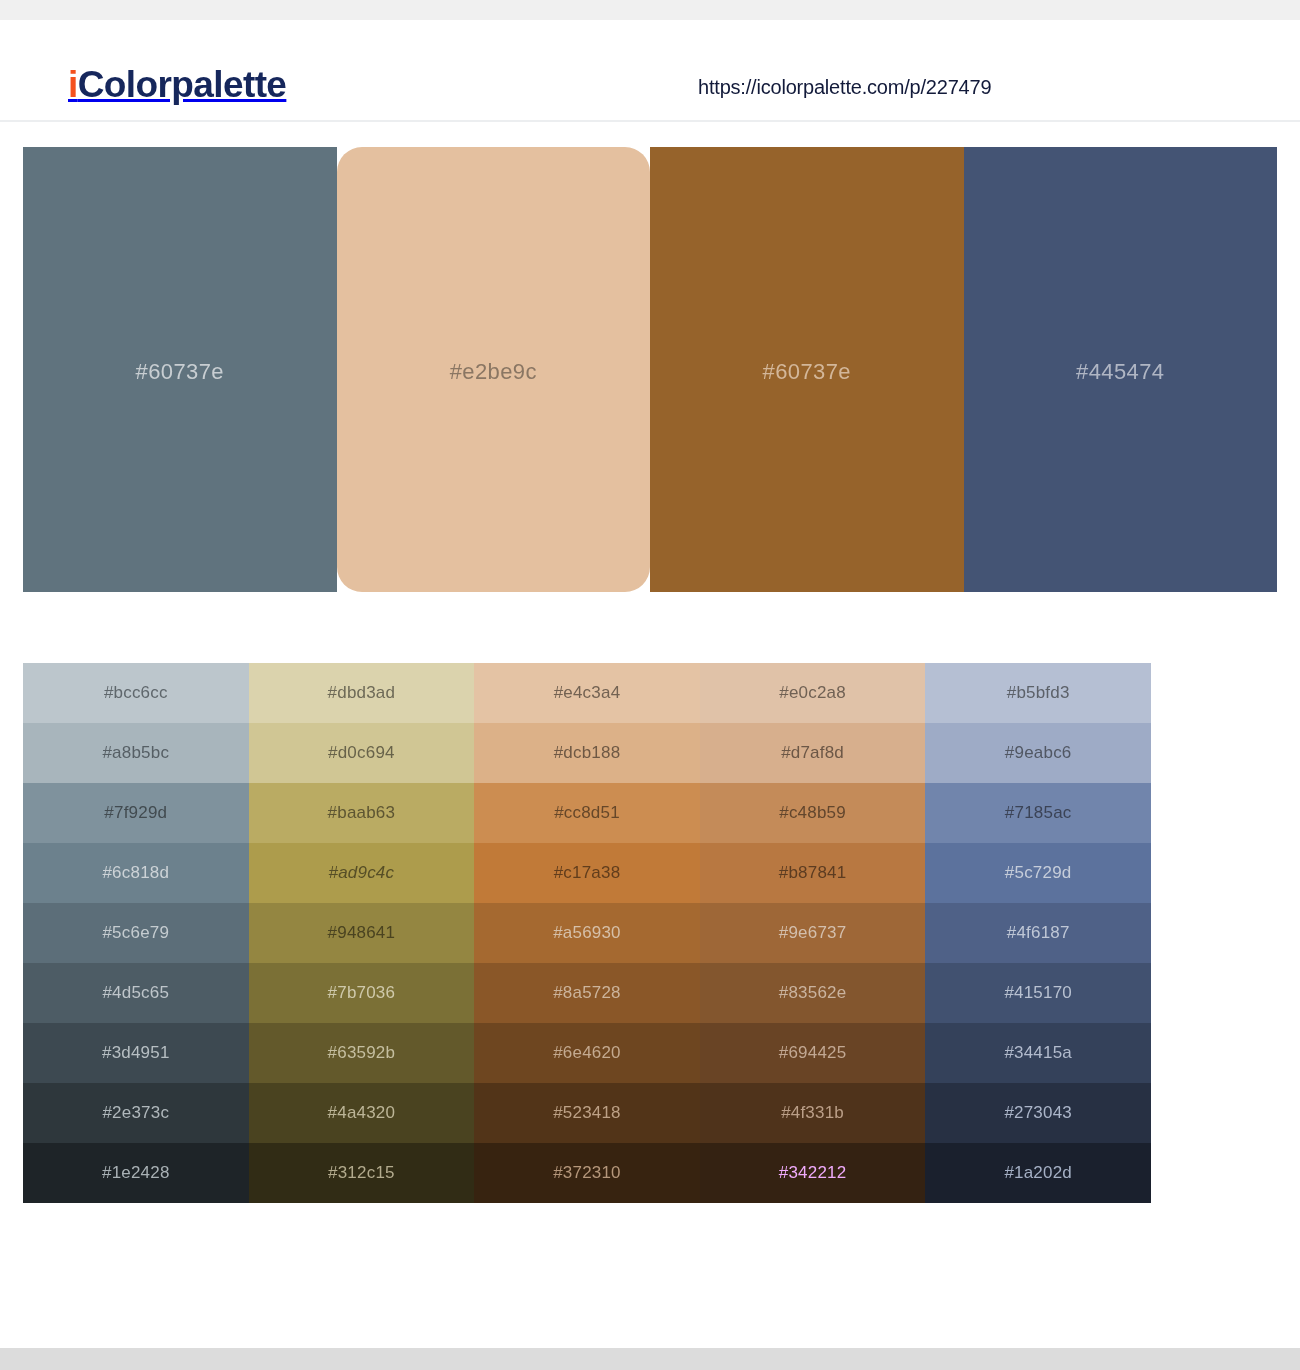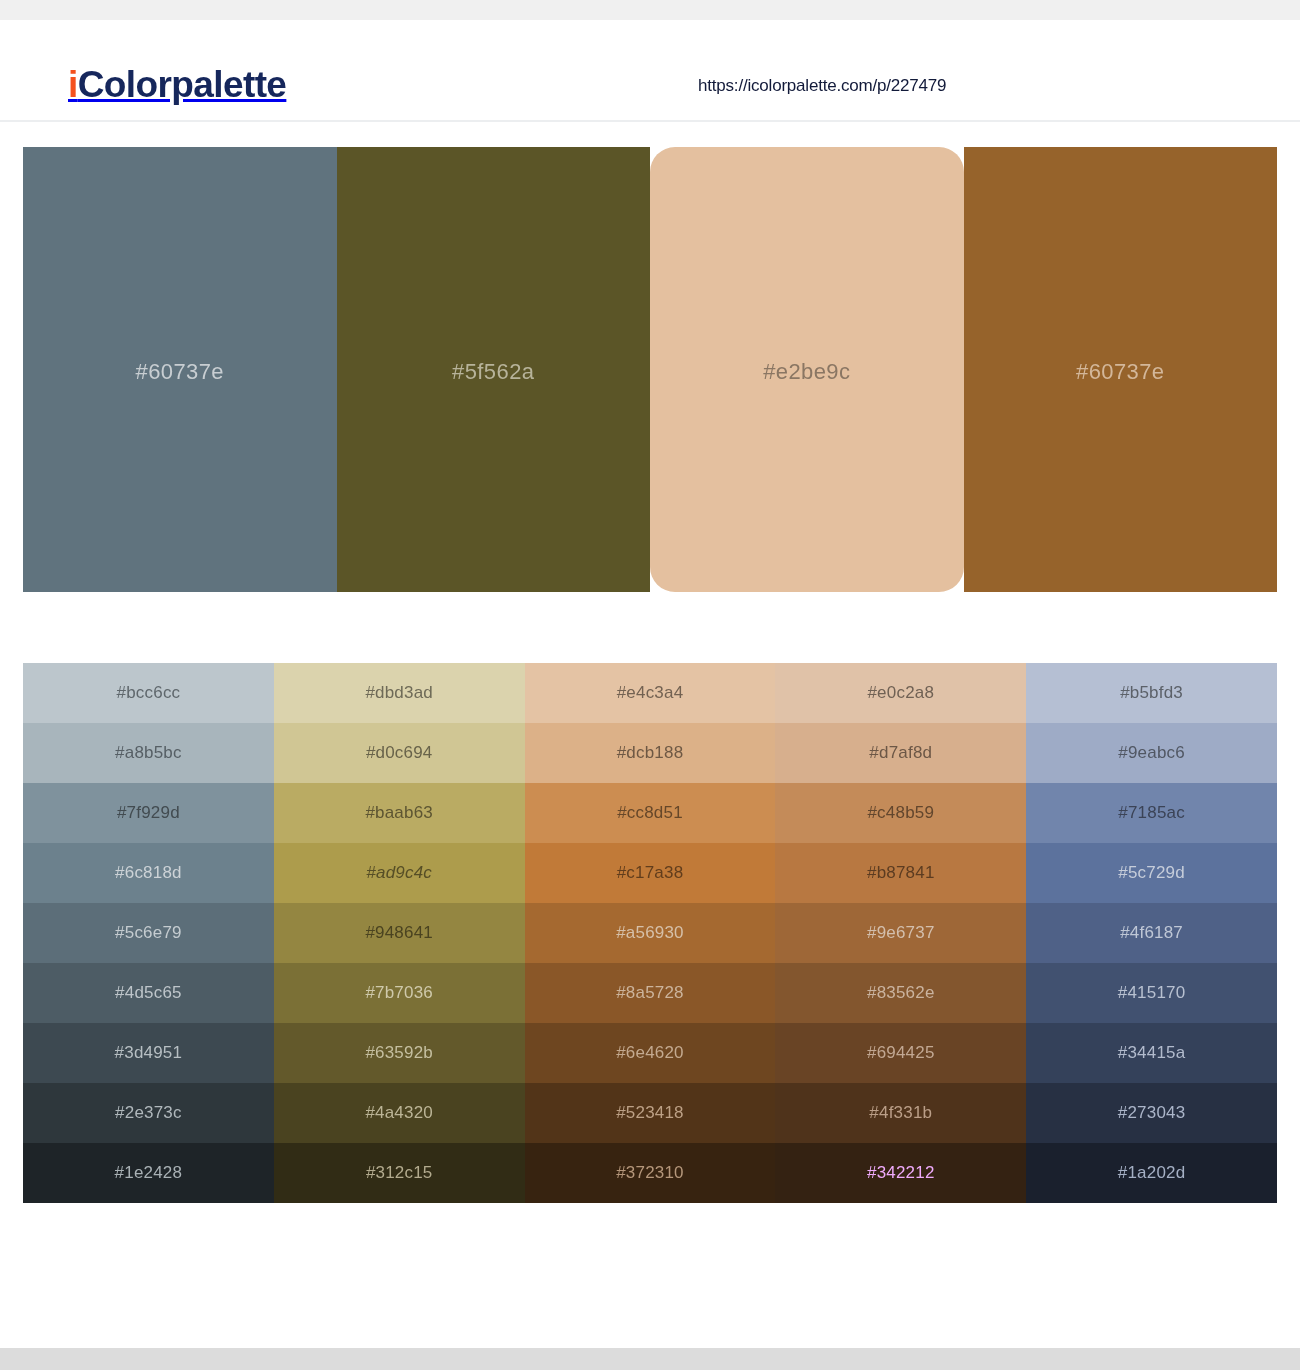--- a/index.html
+++ b/index.html
@@ -39,21 +39,21 @@
     white-space: nowrap;
     line-height: 1;
   }
   .logo .logo-i { color: #f4511e; }
   .logo .logo-rest { color: #16275c; }
 
   .page-url {
     position: absolute;
     left: 698px;
     top: 56px;
-    font-size: 17px;
+    font-size: 20px;
     color: #121a3a;
     white-space: nowrap;
     letter-spacing: -0.2px;
   }
 
   
   .palette-wrap {
     width: 1300px;
     padding: 25px 23px 0 23px;
     background: #ffffff;
@@ -76,21 +76,21 @@
     margin-top: 4px;
   }
 
   
   .table-wrap {
     width: 1300px;
     padding: 71px 23px 0 23px;
     background: #ffffff;
   }
   .shade-table {
-    width: 1254px;
+    width: 1128px;
     border-collapse: collapse;
     table-layout: fixed;
     border-radius: 23px;
   }
   .shade-table td {
     height: 60px;
     text-align: center;
     vertical-align: middle;
     font-size: 17px;
     letter-spacing: 0.2px;
@@ -115,28 +115,28 @@
 <div class="site-header">
   <a class="logo" href="#"><span class="logo-i">i</span><span class="logo-rest">Colorpalette</span></a>
   <div class="page-url">https://icolorpalette.com/p/227479</div>
 </div>
 
 <div class="palette-wrap">
   <div class="palette">
     <div class="swatch" style="background: rgb(96, 115, 126);">
       <span class="swatch-label" style="color: rgb(200, 206, 210);">#60737e</span>
     </div>
-    <div class="swatch" style="background: rgb(91, 85, 39);">
-      <span class="swatch-label" style="color: rgb(183, 179, 154);">#5f562a</span>
-    </div>
     <div class="swatch" style="background: rgb(228, 192, 159); border-radius: 25px;">
       <span class="swatch-label" style="color: rgb(138, 118, 99);">#e2be9c</span>
     </div>
     <div class="swatch" style="background: rgb(150, 99, 43);">
       <span class="swatch-label" style="color: rgb(211, 183, 154);">#60737e</span>
+    </div>
+    <div class="swatch" style="background: rgb(68, 84, 116);">
+      <span class="swatch-label" style="color: rgb(176, 182, 196);">#445474</span>
     </div>
   </div>
 </div>
 
 <div class="table-wrap">
   <table class="shade-table">
     <tbody>
         <tr>
           <td style="background: rgb(188, 198, 204);"><span style="color: rgb(95, 103, 108);">#bcc6cc</span></td>
           <td style="background: rgb(219, 211, 173);"><span style="color: rgb(110, 106, 87);">#dbd3ad</span></td>

